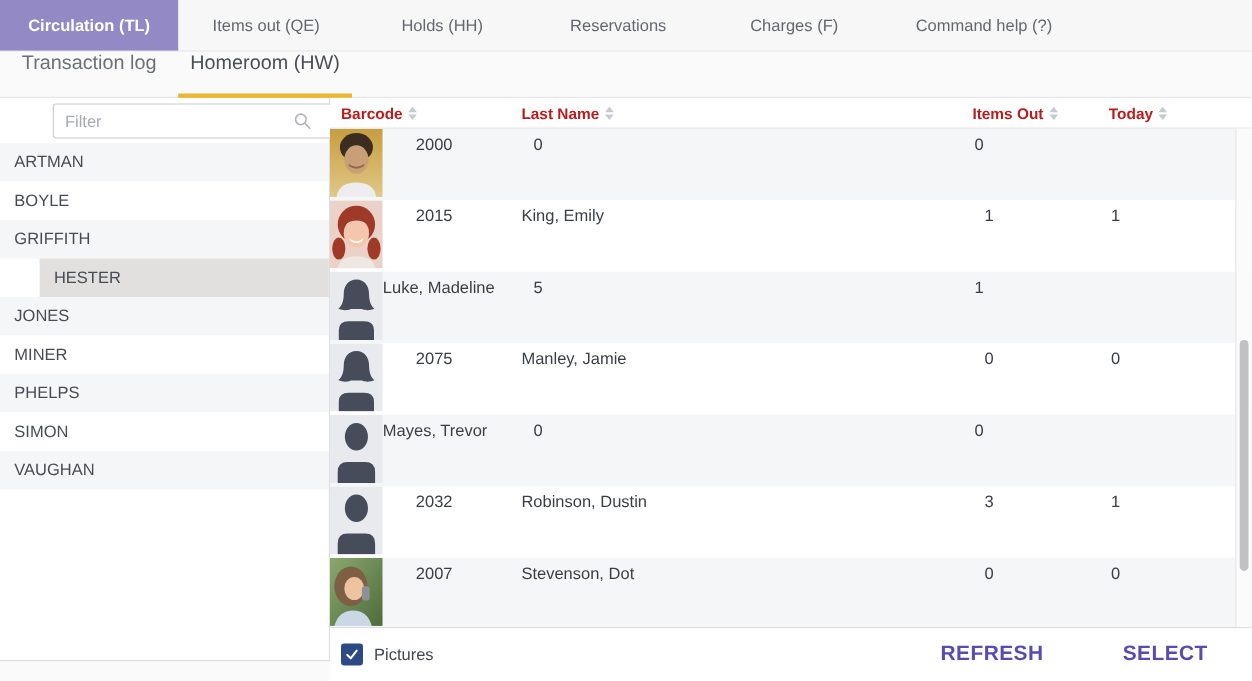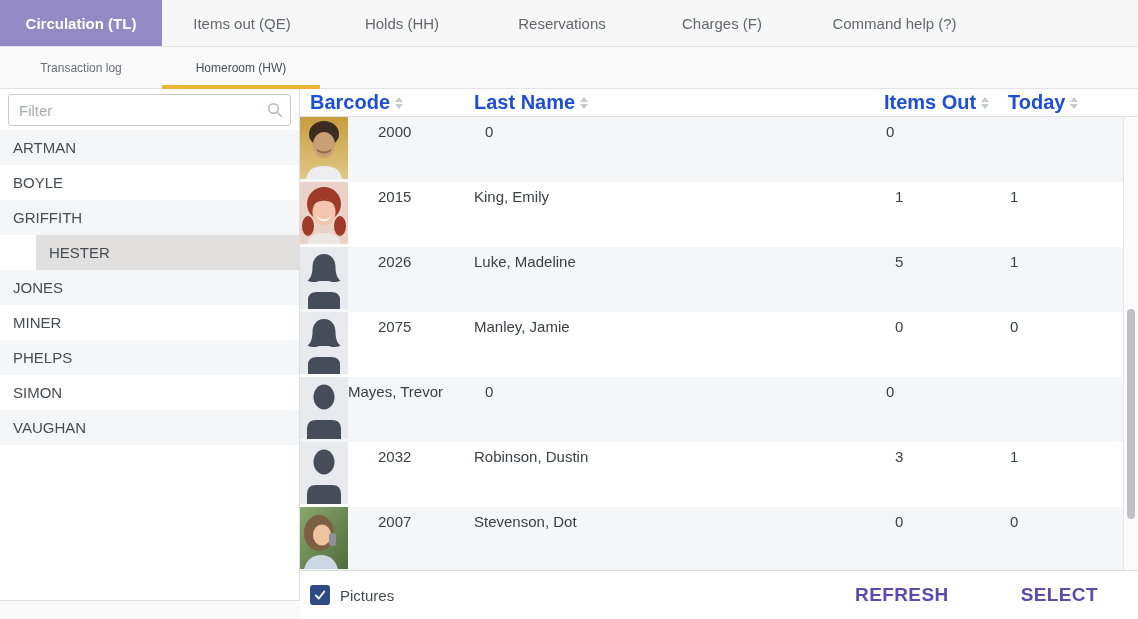--- a/index.html
+++ b/index.html
@@ -24,60 +24,60 @@
   .top-tab.active {
     background:var(--active-tab-bg,#9289c5); color:#ffffff; font-weight:700;text-align:center;
   }
 
   
   .sub-tabs {
     display:flex; height:42px; background:#fafafa;
     border-bottom:1px solid #e2e2e4;
   }
   .sub-tab {
-    position:relative; flex:0 0 158px; display:flex; align-items:center; justify-content:center;
-    font-size:12px; color:#6b6f76; cursor:pointer; white-space:nowrap;
+    position:relative; flex:0 0 158px; display:flex; justify-content:center;
+    font-size:18px; color:#6b6f76; cursor:pointer; white-space:nowrap;
   }
   .sub-tab:first-child { flex:0 0 162px; }
   .sub-tab.active { color:#4a4e57; }
   .sub-tab.active::after {
     content:""; position:absolute; left:0; right:0; bottom:-1px; height:4px;
     background:var(--tab-underline,#edb431);
   }
 
   
   .content { display:flex; height:530px; }
 
   
   .sidebar {
     width:300px; height:512px; background:#ffffff;
     border-right:1px solid #dedee0; border-bottom:1px solid #dedee0;
   }
   .filter-wrap { position:relative; margin:5px 8px 4px 8px; }
   .filter-input {
     width:100%; height:32px; border:1px solid #c9cbcf; border-radius:3px;
     padding:0 30px 0 10px; font-size:15px; color:#43484f; outline:none;
-    font-family:"Liberation Sans","DejaVu Sans",sans-serif; background:#fff;
+    font-family:"Liberation Sans","DejaVu Sans",sans-serif; background:#fff;margin-left:40px;
   }
   .filter-input::placeholder { color:#a6abb2; }
   .search-icon { position:absolute; right:8px; top:8px; width:16px; height:16px; }
   .side-list { }
   .side-item {
     height:35px; line-height:35px; padding-left:13px; font-size:15px;
     color:#474c54; background:#ffffff; cursor:pointer; white-space:nowrap;
   }
   .side-item.alt { background:#f5f6f8; }
   .side-item.selected { background:#e1e0de;margin-left:36px; }
 
   
   .main { position:relative; width:838px; height:530px; }
   .thead {
     display:grid; grid-template-columns:174px 410px 124px auto;
     height:28px; align-items:center; background:#ffffff;
-    border-bottom:1px solid #e2e2e4; font-size:20px; font-weight:700; color:#1d4ed8;
+    border-bottom:1px solid #e2e2e4; font-size:14px; font-weight:700; color:#b91c1c;
   }
   .hcell { display:flex; align-items:center; cursor:pointer; }
   .h-barcode { padding-left:10px; }
   .sort { display:inline-flex; flex-direction:column; margin-left:5px; gap:2px; }
   .sort i { display:block; width:0; height:0; border-left:4px solid transparent; border-right:4px solid transparent; }
   .sort .up { border-bottom:5px solid #c6cad1; }
   .sort .dn { border-top:5px solid #c6cad1; }
 
   .tbody { height:453px; overflow:hidden; }
   .trow {
@@ -271,21 +271,20 @@
     <div class="cell c-today">1</div>
   </div>
           <div class="trow alt">
     <div class="avatar">
   <svg viewBox="0 0 48 62">
     <rect width="48" height="62" fill="#e9eaee"></rect>
     <path d="M24 7 C16.5 7 12.5 13 12.5 20 C12.5 27 10.5 31.5 7.5 33.5 C11 35.5 16 35.5 19 34 L29 34 C32 35.5 37 35.5 40.5 33.5 C37.5 31.5 35.5 27 35.5 20 C35.5 13 31.5 7 24 7 Z" fill="#474c5a"></path>
     <path d="M8 62 L8 53 Q8 45 17 45 L31 45 Q40 45 40 53 L40 62 Z" fill="#474c5a"></path>
   </svg>
 </div>
-    <div class="cell c-barcode">2026</div>
     <div class="cell c-name">Luke, Madeline</div>
     <div class="cell c-items">5</div>
     <div class="cell c-today">1</div>
   </div>
           <div class="trow">
     <div class="avatar">
   <svg viewBox="0 0 48 62">
     <rect width="48" height="62" fill="#e9eaee"></rect>
     <path d="M24 7 C16.5 7 12.5 13 12.5 20 C12.5 27 10.5 31.5 7.5 33.5 C11 35.5 16 35.5 19 34 L29 34 C32 35.5 37 35.5 40.5 33.5 C37.5 31.5 35.5 27 35.5 20 C35.5 13 31.5 7 24 7 Z" fill="#474c5a"></path>
     <path d="M8 62 L8 53 Q8 45 17 45 L31 45 Q40 45 40 53 L40 62 Z" fill="#474c5a"></path>

